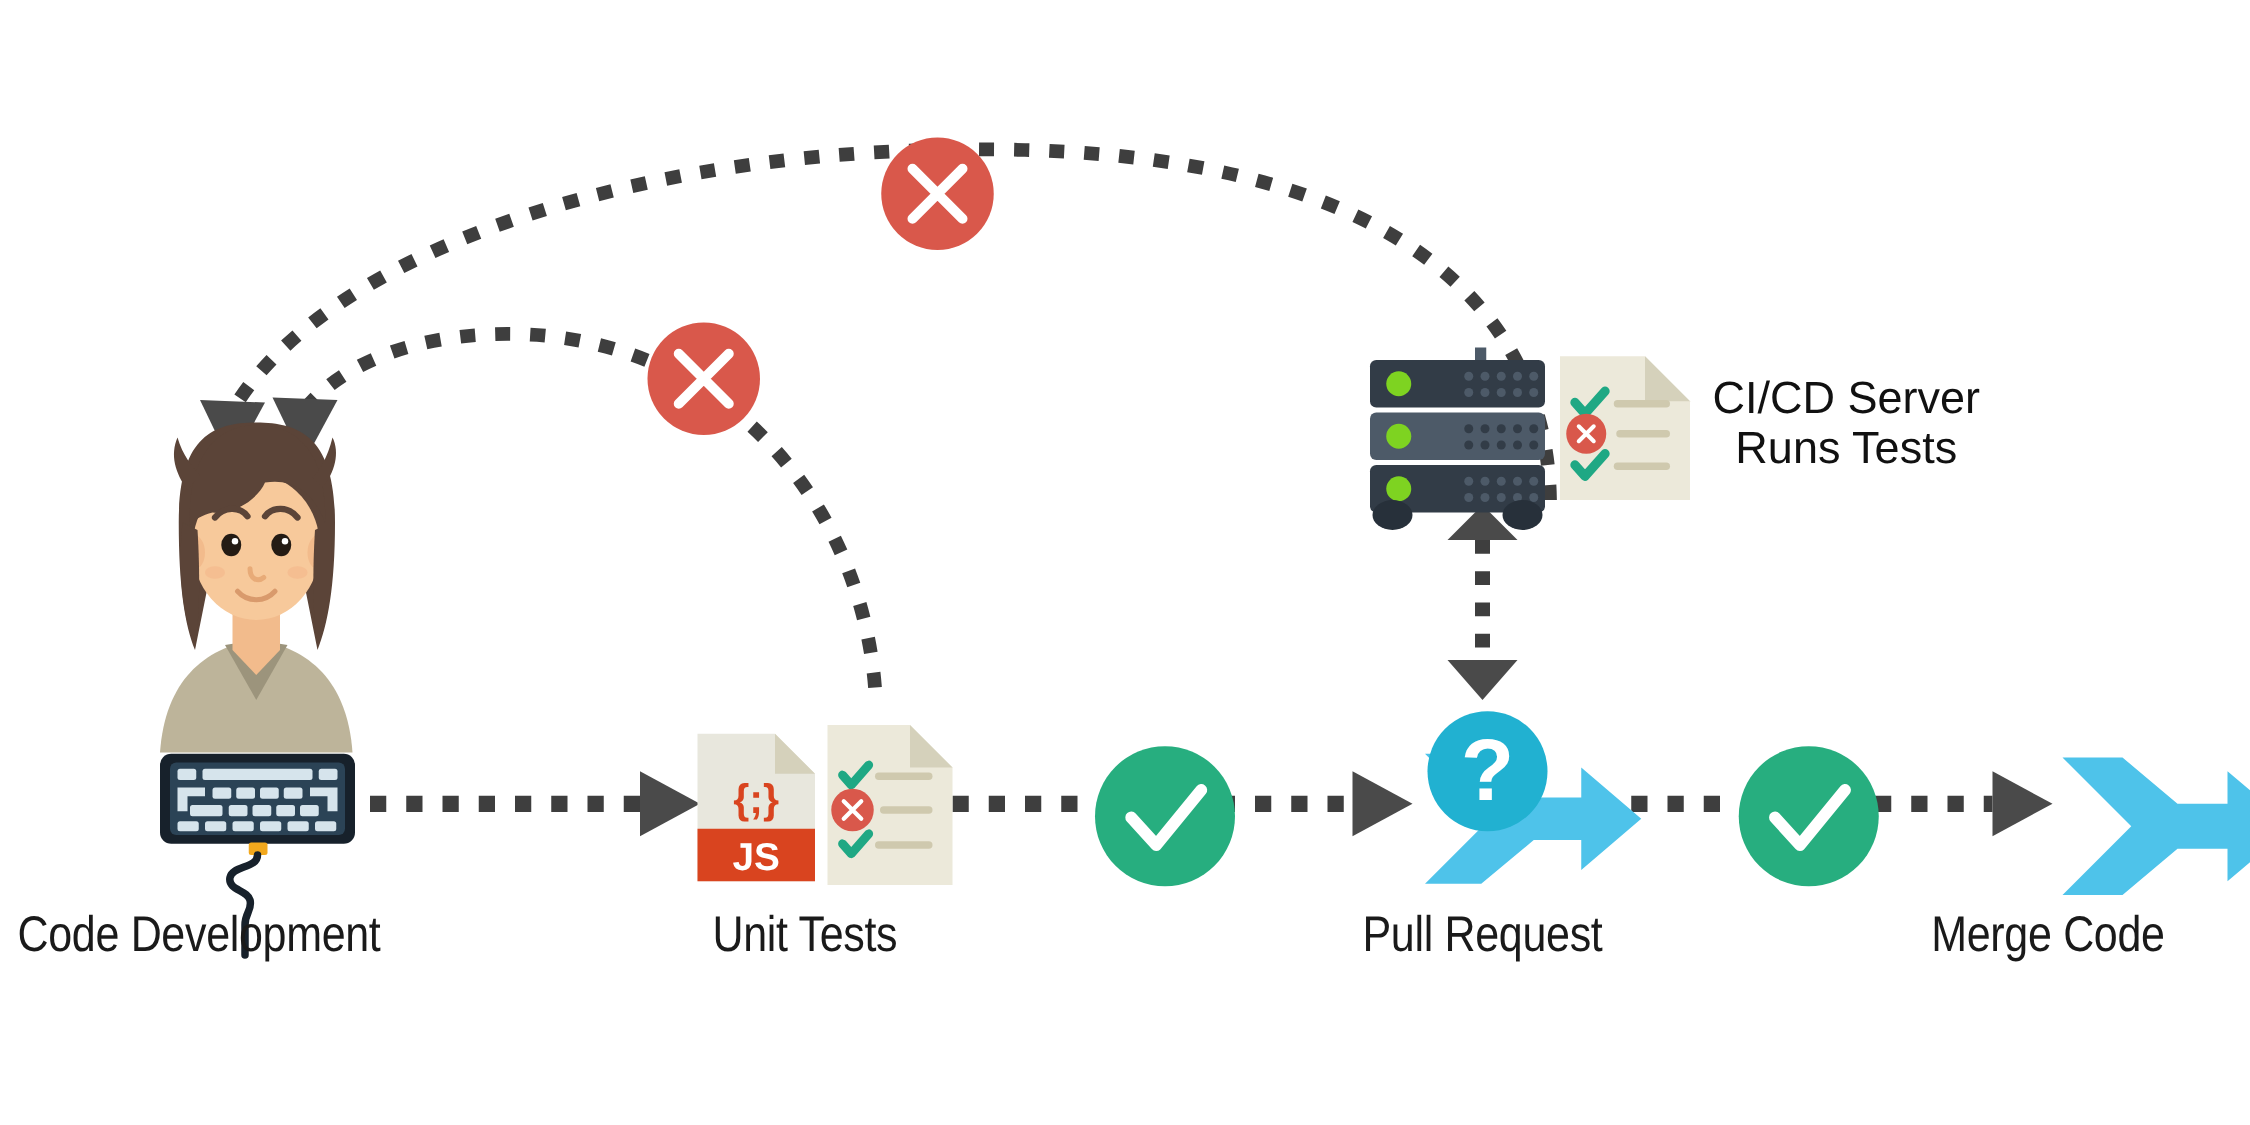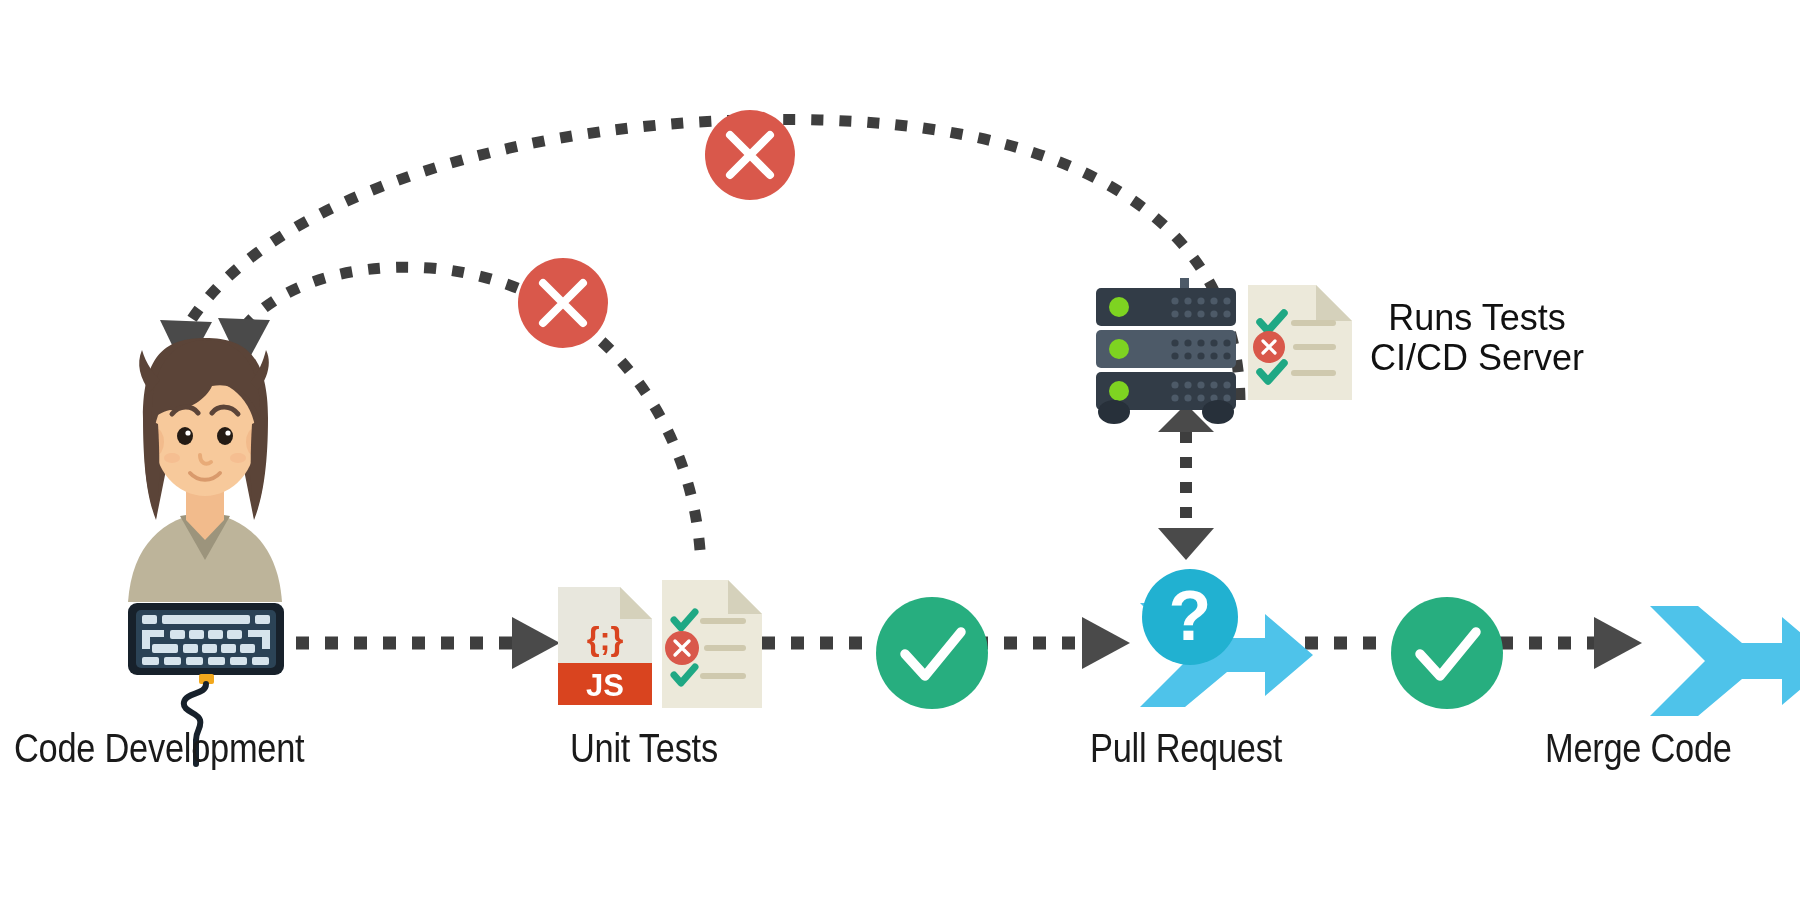--- a/index.html
+++ b/index.html
@@ -294,17 +294,17 @@
 
   <div class="node-label" style="left:14px; top:728px; transform-origin:left top;">Code Development</div>
 
   <div class="node-label" style="left:570px; top:728px; transform-origin:left top;">Unit Tests</div>
 
   <div class="node-label" style="left:1090px; top:728px; transform-origin:left top;">Pull Request</div>
 
   <div class="node-label" style="left:1545px; top:728px; transform-origin:left top;">Merge Code</div>
 
   <div class="server-label" style="left:1370px; top:298px;">
+    <div>CI/CD Server</div>
     <div>Runs Tests</div>
-    <div>CI/CD Server</div>
   </div>
 
 </div>
 
 </body></html>

